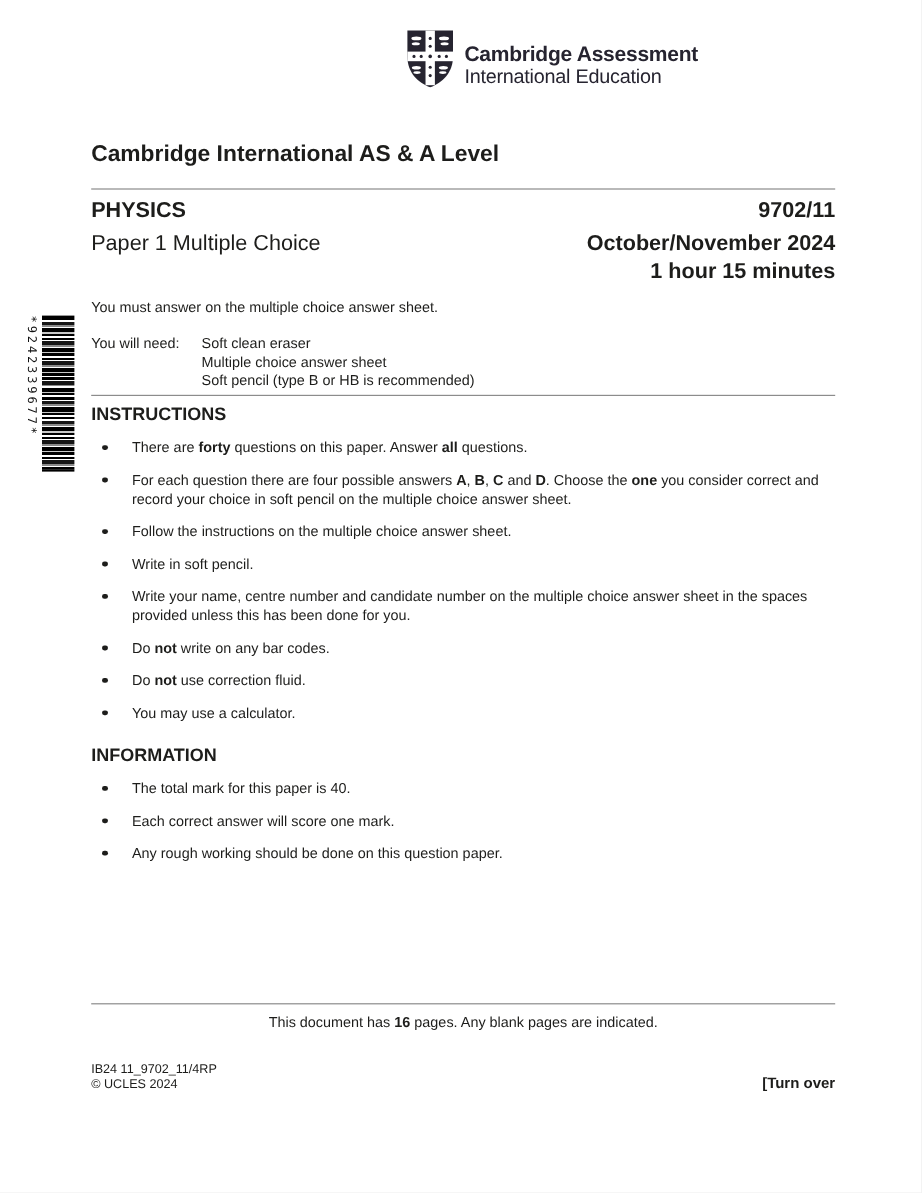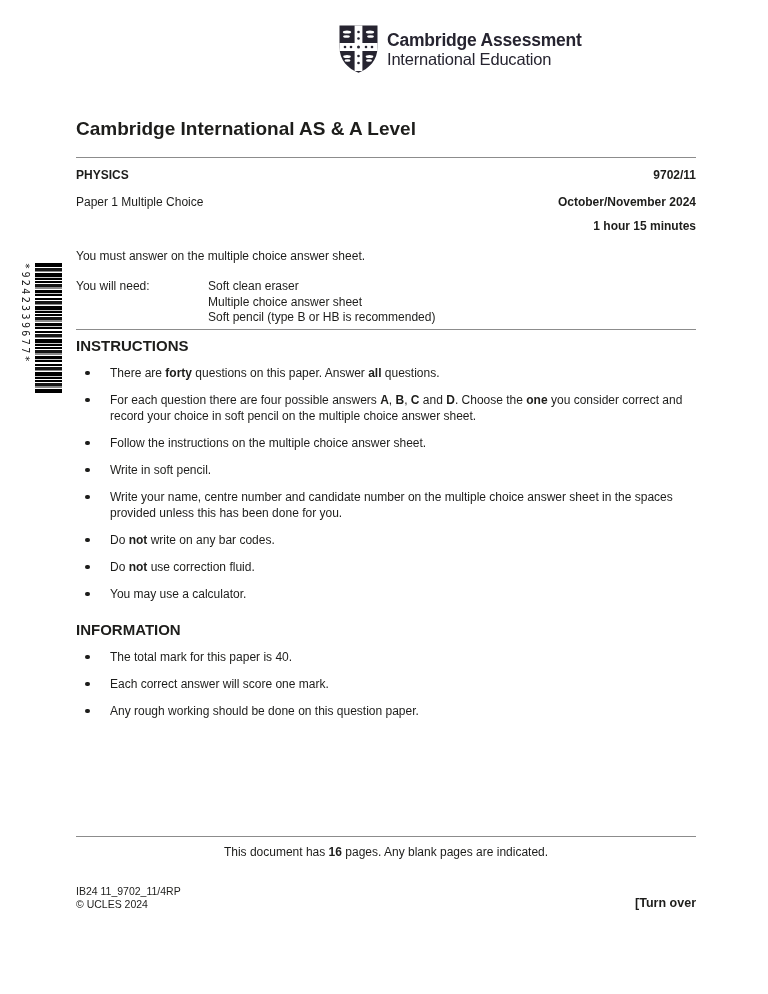--- a/index.html
+++ b/index.html
@@ -3,21 +3,21 @@
 <meta charset="utf-8">
 <style>
   html,body{margin:0;padding:0;background:#e8e8e8;}
   .page{
     position:relative;width:768px;height:994px;margin:0 auto;background:#ffffff;
     font-family:"Liberation Sans",sans-serif;color:#1d1d1b;font-size:12px;line-height:16px;
     overflow:hidden;
   }
   b{font-weight:700;}
   
-  .logo{position:absolute;left:338px;top:24px;display:flex;align-items:center;gap:8px;color:#262430;}
+  .logo{position:absolute;left:338px;top:24px;display:flex;align-items:flex-end;gap:8px;color:#262430;}
   .logo svg{display:block;}
   .logo-line1{font-size:17.5px;font-weight:700;line-height:20px;letter-spacing:-0.2px;}
   .logo-line2{font-size:16.5px;font-weight:400;line-height:19px;letter-spacing:-0.2px;}
   
   .barcode{position:absolute;left:18px;top:263px;height:130px;display:flex;align-items:stretch;}
   .barcode-text{
     writing-mode:vertical-rl;text-orientation:sideways;
     font-family:"DejaVu Sans Mono",monospace;font-size:10px;letter-spacing:2.4px;
     height:130px;line-height:14px;color:#111;
   }
@@ -25,26 +25,26 @@
     width:27px;height:130px;margin-left:3px;
     background:repeating-linear-gradient(to bottom,
       #000 0px 2px,#fff 2px 3px,#161616 3px 6px,#8a8a8a 6px 7.5px,#fff 7.5px 8.5px,
       #000 8.5px 12px,#c9c9c9 12px 13px,#000 13px 15px,#fff 15px 16.5px);
     border-top:2px solid #000;border-bottom:2px solid #000;box-sizing:border-box;
   }
   
   .content{position:absolute;left:76px;top:116px;width:620px;}
   .title{font-size:19px;line-height:25px;font-weight:700;margin:0 0 16px 0;}
   .rule{border:0;border-top:1px solid #8c8c8c;margin:0;height:0;}
-  .hrow{display:flex;justify-content:space-between;font-size:12px;line-height:16px;}
+  .hrow{display:flex;justify-content:space-between;font-size:18px;line-height:16px;}
   .hrow.r1{margin-top:9px;}
   .hrow.r2{margin-top:11px;}
   .hrow.r3{margin-top:8px;}
   .answer-note{margin:14px 0 4px 0;}
-  .need{display:flex;margin-top:15px;line-height:15.5px;gap:40px;}
+  .need{display:flex;margin-top:15px;line-height:15.5px;}
   .need-label{width:92px;flex:none;}
   .rule2{margin-top:3px;}
   .sec-h{font-size:15px;line-height:16px;font-weight:700;margin:8px 0 3px 0;}
   .info-h{margin-top:20px;}
   .blist{list-style:none;margin:0;padding:0;}
   .bullet{display:flex;margin:11px 0 1px 0;}
   .dot{width:34px;flex:none;box-sizing:border-box;padding-left:9px;}
   .dot::before{content:'';display:block;width:4.5px;height:4.5px;border-radius:50%;background:#1d1d1b;margin-top:6px;}
   .txt{width:600px;}
   

